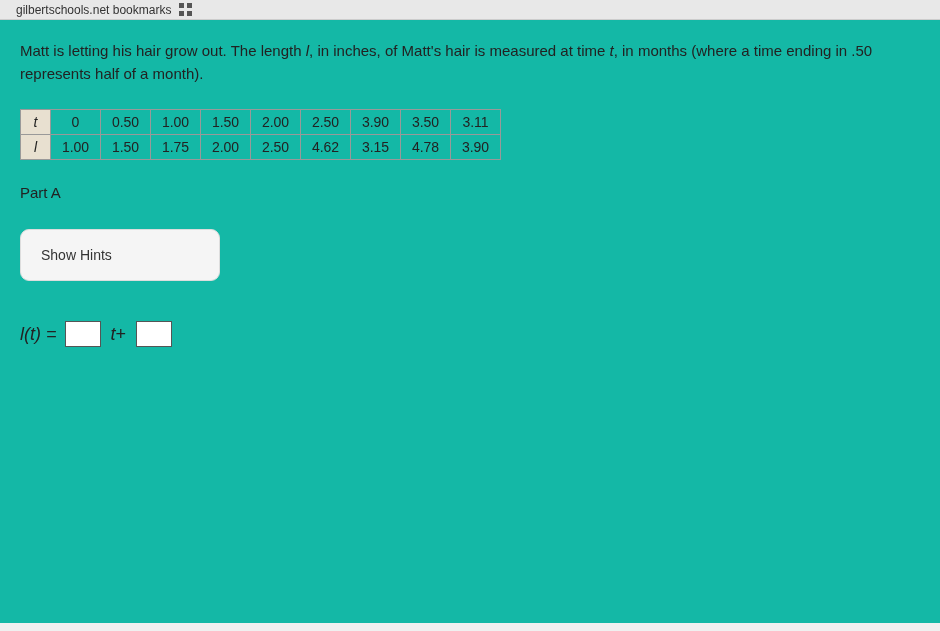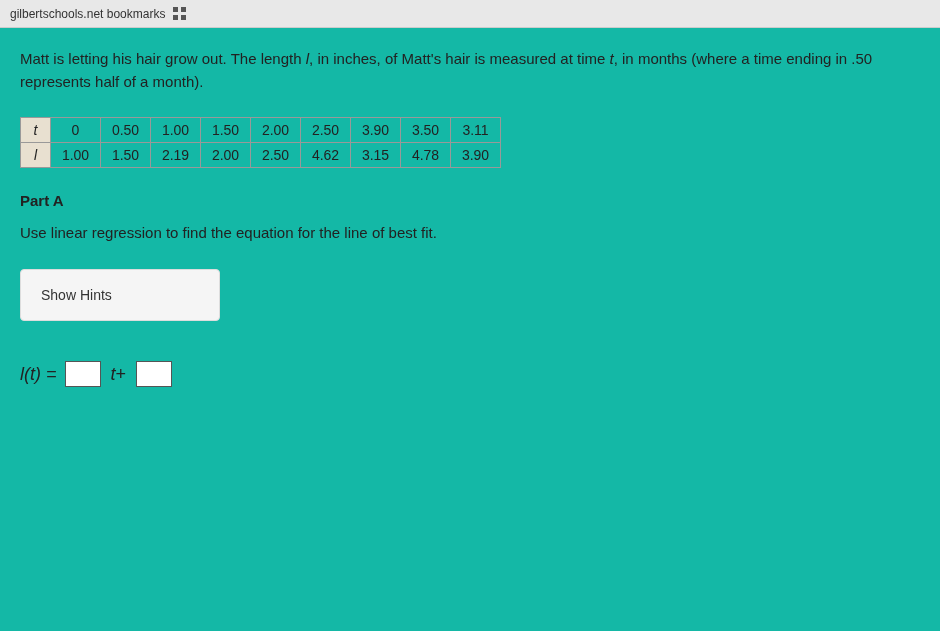--- a/index.html
+++ b/index.html
@@ -12,25 +12,25 @@
       font-family: Arial, sans-serif;
       background: #f0f0f0;
       width: 940px;
       min-height: 631px;
       overflow-x: hidden;
     }
 
     .browser-bar {
       background: #e8e8e8;
       border-bottom: 1px solid #ccc;
-      padding: 4px 10px;
+      padding: 4px 16px;
       display: flex;
       align-items: center;
       gap: 8px;
-      height: 28px;
+      height: 20px;
     }
 
     .browser-bar-text {
       font-size: 12px;
       color: #333;
     }
 
     .grid-icon {
       display: grid;
       grid-template-columns: 1fr 1fr;
@@ -83,36 +83,36 @@
       background: #e8e0d0;
       font-style: italic;
       font-weight: 500;
       width: 30px;
       min-width: 30px;
       padding: 4px 8px;
     }
 
     .part-label {
       font-size: 15px;
-      font-weight: bold;
+      font-weight: normal;
       color: #222;
       margin-bottom: 12px;
     }
 
     .instruction-text {
       font-size: 15px;
       color: #222;
       line-height: 1.6;
       margin-bottom: 8px;
     }
 
     .hint-box {
       background: #f5f5f5;
       border: 1px solid #ddd;
-      border-radius: 4px;
+      border-radius: 9px;
       padding: 16px 20px;
       margin: 16px 0;
       display: inline-block;
       min-width: 200px;
     }
 
     .show-hints-btn {
       background: #f5f5f5;
       border: none;
       font-size: 14px;
@@ -178,34 +178,33 @@
         <td>2.00</td>
         <td>2.50</td>
         <td>3.90</td>
         <td>3.50</td>
         <td>3.11</td>
       </tr>
       <tr>
         <td>l</td>
         <td>1.00</td>
         <td>1.50</td>
-        <td>2.19</td>
+        <td>1.75</td>
         <td>2.00</td>
         <td>2.50</td>
         <td>4.62</td>
         <td>3.15</td>
         <td>4.78</td>
         <td>3.90</td>
       </tr>
     </tbody>
   </table>
 
   <p class="part-label">Part A</p>
 
-  <p class="instruction-text">Use linear regression to find the equation for the line of best fit.</p>
 
 
   <div class="hint-box">
     <button class="show-hints-btn">Show Hints</button>
   </div>
 
   <div class="equation-row">
     <span class="func"><em>l</em>(<em>t</em>) =</span>
     <input class="eq-input" type="text" value="" style="">
     <span class="eq-operator"><em>t</em>+</span>

